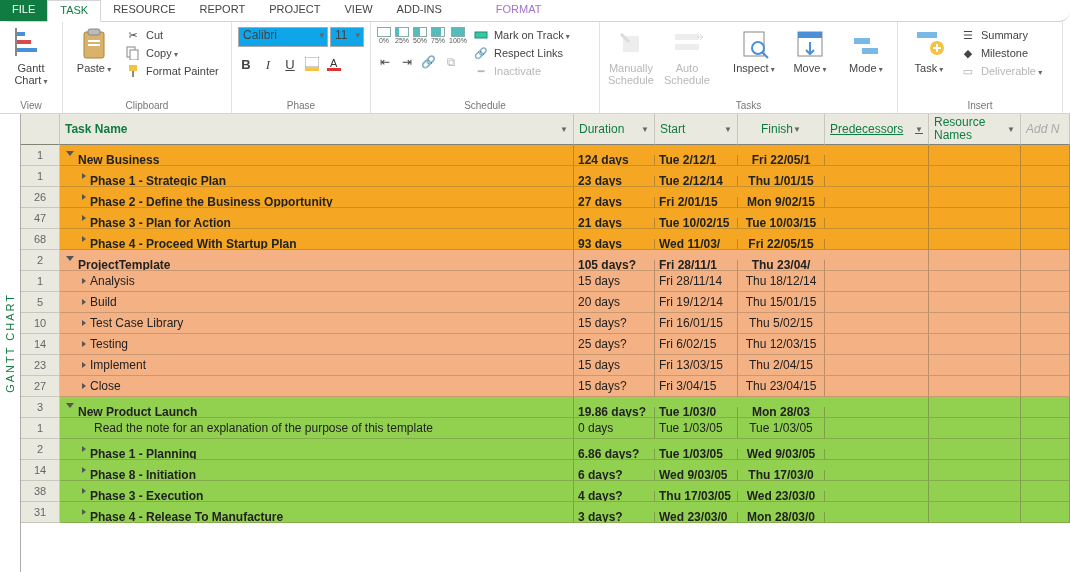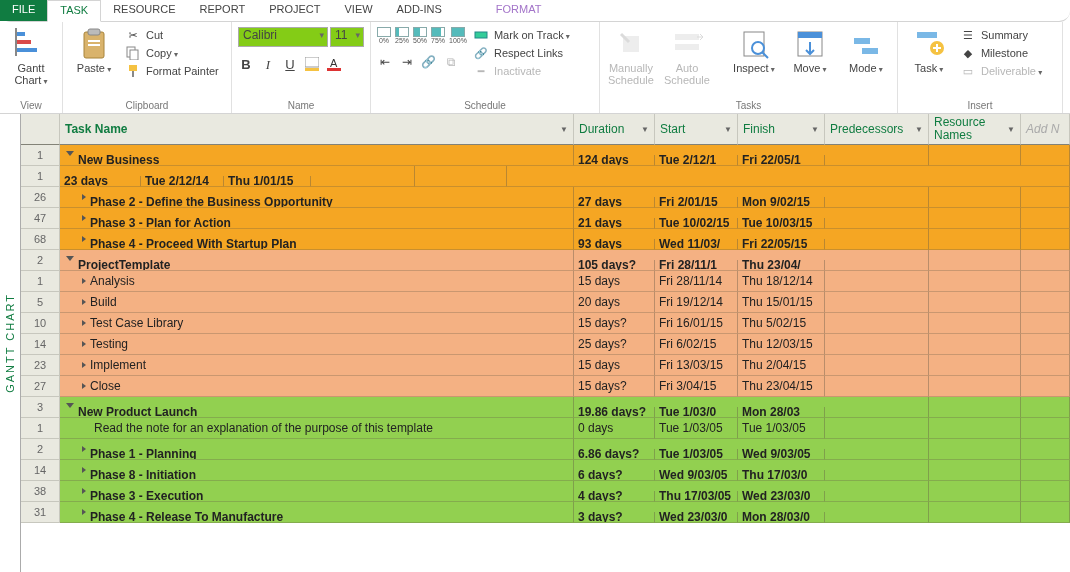--- a/index.html
+++ b/index.html
@@ -13,21 +13,21 @@
 .group-body { flex: 1; display: flex; align-items: flex-start; gap: 6px; }
 .group-label { color: #777; font-size: 10px; text-align: center; padding-bottom: 2px; }
 .big-btn { display: flex; flex-direction: column; align-items: center; justify-content: flex-start; width: 50px; padding-top: 4px; gap: 2px; cursor: default; }
 .big-btn svg { width: 32px; height: 32px; }
 .big-btn .lbl { font-size: 11px; text-align: center; line-height: 1.1; }
 .drop::after { content: " ▾"; font-size: 8px; color: #666; }
 .stack { display: flex; flex-direction: column; gap: 2px; padding-top: 3px; }
 .stack-item { display: flex; align-items: center; gap: 5px; font-size: 11px; cursor: default; white-space: nowrap; }
 .tiny-icon { width: 16px; height: 16px; display: inline-flex; align-items: center; justify-content: center; }
 .font-row { display: flex; gap: 2px; }
-.font-sel { border: 1px solid #ababab; height: 20px; font-size: 12px; padding: 0 18px 0 4px; background: #84cc16; position: relative; cursor: default; }
+.font-sel { border: 1px solid #ababab; height: 20px; font-size: 12px; padding: 0 18px 0 4px; background: #0ea5e9; position: relative; cursor: default; }
 .font-sel::after { content: "▾"; position: absolute; right: 3px; top: 2px; font-size: 9px; color: #666; }
 .fmt-row { display: flex; gap: 6px; margin-top: 8px; }
 .fmt { width: 16px; text-align: center; font-size: 13px; cursor: default; }
 .pct-row { display: flex; gap: 4px; }
 .pct { display: flex; flex-direction: column; align-items: center; font-size: 7px; color: #555; }
 .pct .bar { width: 14px; height: 10px; border: 1px solid #8aa; display: flex; }
 .pct .bar .f { background: #5bb; height: 100%; }
 .gray { color: #b7b7b7; }
 .gray svg { opacity: .35; }
 
@@ -37,22 +37,22 @@
 .grid { flex: 1; display: flex; flex-direction: column; border-left: 1px solid #ababab; }
 .hdr-row, .row { display: flex; }
 .hdr-row { background: #e9e9e0; height: 31px; }
 .rownum { width: 39px; border-right: 1px solid #c7c7be; border-bottom: 1px solid #c7c7be; background: #e9e9e0; display: flex; align-items: center; justify-content: center; font-size: 11px; color: #666; }
 .empty-corner { width: 39px; border-right: 1px solid #c7c7be; border-bottom: 1px solid #828277; }
 .hdr-cell { border-right: 1px solid #c7c7be; border-bottom: 1px solid #828277; display: flex; align-items: center; justify-content: space-between; padding: 0 5px; font-size: 12px; color: #107c41; cursor: default; }
 .hdr-cell .dd { font-size: 8px; color: #666; }
 .col-task { width: 514px; }
 .col-dur { width: 81px; }
 .col-start { width: 83px; }
-.col-finish { width: 87px; }
-.col-pred { width: 104px; }
+.col-finish { width: 87px; justify-content: center; }
+.col-pred { width: 104px; text-decoration: underline; }
 .col-res { width: 92px; }
 .col-add { flex: 1; color: #aaa; font-style: italic; }
 .row { height: 21px; }
 .cell { border-right: 1px solid rgba(120,120,100,.35); border-bottom: 1px solid rgba(120,120,100,.25); display: flex; align-items: center; padding: 0 4px; font-size: 12px; color: #222; overflow: hidden; white-space: nowrap; }
 .cell.task { padding-left: 0; }
 .tw { display: flex; align-items: center; height: 100%; }
 .tri { width: 0; height: 0; border-left: 4px solid #555; border-top: 3px solid transparent; border-bottom: 3px solid transparent; margin-right: 4px; }
 .tri.open { border-left: 4px solid transparent; border-right: 4px solid transparent; border-top: 5px solid #555; margin-right: 4px; }
 .bold { font-weight: 700; margin-top: 10px; }
 .bg-orange { background: #f5a623; }
@@ -148,21 +148,21 @@
                 <rect width="14" height="10" fill="#fff" stroke="#999"></rect>
                 <rect y="11" width="14" height="3" fill="#f5c242"></rect>
               </svg></span>
           <span class="fmt"><svg width="14" height="14">
                 <text x="3" y="10" font-size="11" fill="#333">A</text>
                 <rect y="11" width="14" height="3" fill="#d33"></rect>
               </svg></span>
         </div>
       </div>
     </div>
-    <div class="group-label">Name</div>
+    <div class="group-label">Phase</div>
   </div>
 
   <div class="group">
     <div class="group-body">
       <div class="stack">
         <div class="pct-row" id="pct-row">
             <div class="pct">
               <div class="bar">
                 <div class="f" style="width:0%"></div>
               </div>
@@ -355,20 +355,26 @@
           </div>
           <div class="cell col-dur bold">124 days</div>
           <div class="cell col-start bold">Tue 2/12/1</div>
           <div class="cell col-finish bold">Fri 22/05/1</div>
           <div class="cell col-pred"></div>
           <div class="cell col-res"></div>
           <div class="cell col-add"></div>
         </div>
         <div class="row bg-orange">
           <div class="rownum">1</div>
+          <div class="cell task col-task">
+            <div class="tw pad1">
+              <span class="tri"></span>
+              <span class="bold">Phase 1 - Strategic Plan</span>
+            </div>
+          </div>
           <div class="cell col-dur bold">23 days</div>
           <div class="cell col-start bold">Tue 2/12/14</div>
           <div class="cell col-finish bold">Thu 1/01/15</div>
           <div class="cell col-pred"></div>
           <div class="cell col-res"></div>
           <div class="cell col-add"></div>
         </div>
         <div class="row bg-orange">
           <div class="rownum">26</div>
           <div class="cell task col-task">

